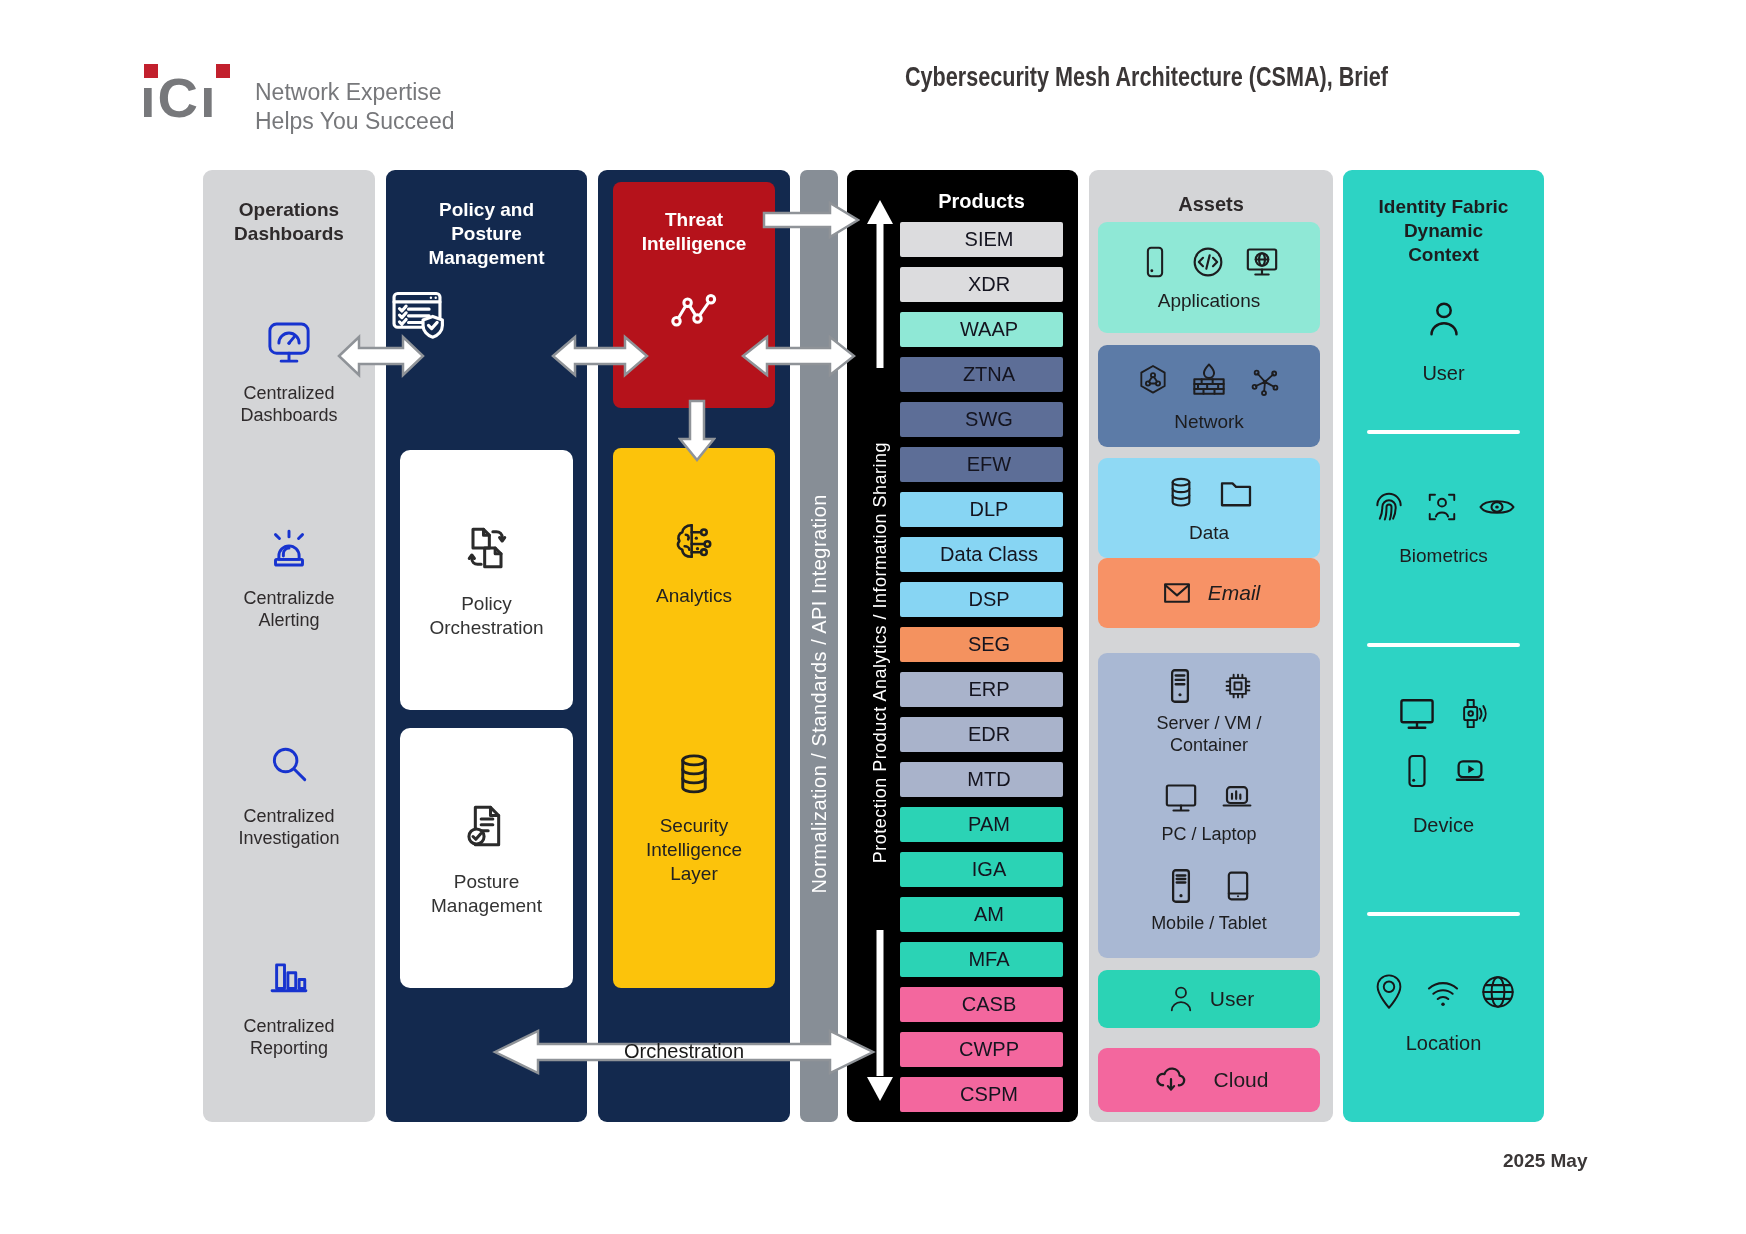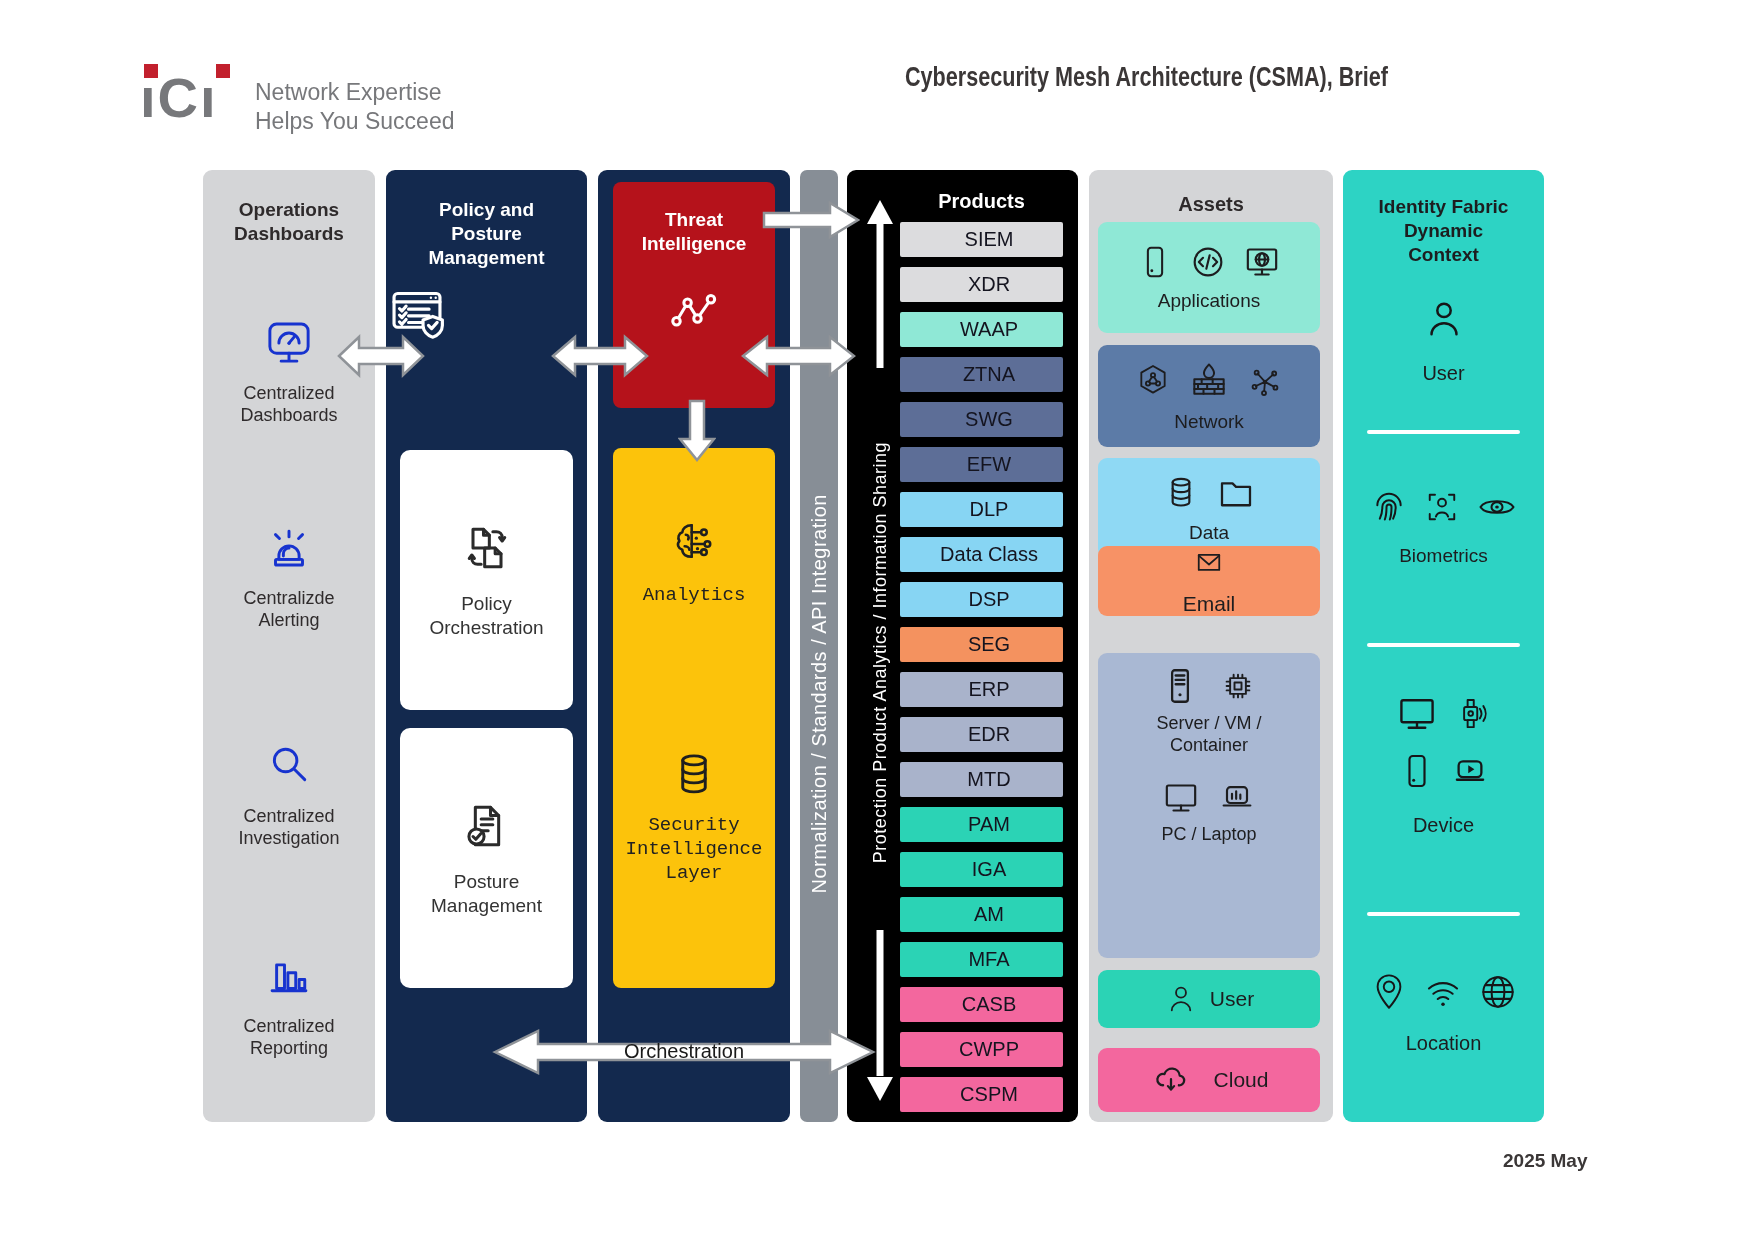--- a/index.html
+++ b/index.html
@@ -42,21 +42,21 @@
   .policy-head-icon{margin:16px auto 0;width:62px;color:#fff;}
   .pcard{position:absolute;left:14px;right:14px;height:260px;background:#fff;border-radius:10px;
          display:flex;flex-direction:column;align-items:center;justify-content:center;gap:16px;color:#2b2b2b;}
   .pcard .lbl{font-size:19px;color:#333;text-align:center;line-height:1.25;}
   .pcard1{top:280px}.pcard2{top:558px}
 
   
   .red-box{position:absolute;left:15px;right:15px;top:12px;height:226px;background:#b5121b;border-radius:8px;text-align:center;}
   .red-box .t{padding-top:26px;font-size:19px;font-weight:bold;color:#fff;line-height:1.25;}
   .red-box svg{margin-top:28px;color:#fff}
-  .yellow-box{position:absolute;left:15px;right:15px;top:278px;height:540px;background:#fcc30b;border-radius:8px;font-family:Liberation Mono, monospace;}
+  .yellow-box{position:absolute;left:15px;right:15px;top:278px;height:540px;background:#fcc30b;border-radius:8px;}
   .ybsec{position:absolute;left:0;width:100%;text-align:center;color:#1f1f1f;}
   .ybsec .lbl{margin-top:12px;font-size:19px;color:#222;line-height:1.25;}
   .yb1{top:68px}.yb2{top:300px}
 
   
   .vtext{writing-mode:vertical-rl;transform:rotate(180deg);color:#fff;font-size:20px;letter-spacing:.5px;}
   .bar-norm .vtext{transform:rotate(180deg) translateY(-48px);}
 
   
   .prod-title{position:absolute;top:20px;left:53px;width:163px;text-align:center;font-size:20px;font-weight:bold;color:#fff;}
@@ -71,21 +71,21 @@
   .rail-label .vtext{font-size:18px;}
 
   
   .acard{position:absolute;left:9px;width:222px;border-radius:9px;display:flex;flex-direction:column;
          align-items:center;justify-content:center;color:#1d1d1f;}
   .acard .irow{display:flex;align-items:center;gap:14px;color:#1d1d1f;}
   .acard .lbl{margin-top:8px;font-size:19px;line-height:1.2;text-align:center;}
   .a-app{top:52px;height:111px;background:#8fe8d6;}
   .a-net{top:175px;height:102px;background:#5c7ba7;}
   .a-data{top:288px;height:100px;background:#8fd9f4;}
-  .a-email{top:376px;height:70px;background:#f79266;flex-direction:column;gap:12px;}
+  .a-email{top:388px;height:70px;background:#f79266;flex-direction:row;gap:12px;font-style:italic;}
   .a-email .lbl{margin:0;font-size:21px;}
   .a-dev{top:483px;height:305px;background:#a9b8d3;display:block;}
   .dev-g{position:absolute;left:0;width:100%;text-align:center;}
   .dev-g .irow{justify-content:center;display:flex;gap:16px;}
   .dev-g .lbl{margin-top:6px;font-size:18px;line-height:1.2;}
   .dg1{top:12px}.dg2{top:125px}.dg3{top:212px}
   .a-user{top:800px;height:58px;background:#2bd3b5;flex-direction:row;gap:12px;}
   .a-user .lbl{margin:0;font-size:21px;}
   .a-cloud{top:878px;height:64px;background:#f3679e;flex-direction:row;gap:22px;}
   .a-cloud .lbl{margin:0;font-size:21px;}
@@ -394,20 +394,35 @@
               <path d="M24 33v6M15 39h18"></path>
           </svg>
           <svg class="li" width="40" height="40" viewBox="0 0 48 48">
             <rect x="12" y="11" width="24" height="19" rx="4"></rect>
               <path d="M18 25v-6M23 25v-9M28 25v-5"></path>
               <path d="M8 33h32"></path>
           </svg>
         </div>
         <div class="lbl">PC / Laptop</div>
       </div>
+      <div class="dev-g dg3">
+        <div class="irow">
+          <svg class="li" width="42" height="42" viewBox="0 0 48 48">
+            <rect x="15" y="6" width="18" height="36" rx="3"></rect>
+              <path d="M19 12h10M19 16h10M19 20h10"></path>
+              <circle cx="24" cy="35" r="1.8" fill="currentColor" stroke="none"></circle>
+          </svg>
+          <svg class="li" width="40" height="40" viewBox="0 0 48 48">
+            <rect x="13" y="8" width="22" height="32" rx="3"></rect>
+              <path d="M13 33h22"></path>
+              <circle cx="24" cy="36.3" r="1.2" fill="currentColor" stroke="none"></circle>
+          </svg>
+        </div>
+        <div class="lbl">Mobile / Tablet</div>
+      </div>
     </div>
 
     <div class="acard a-user">
       <svg class="li" width="34" height="34" viewBox="0 0 48 48">
         <circle cx="24" cy="15" r="7"></circle>
           <path d="M11 40a13 11.5 0 0 1 26 0"></path>
       </svg>
       <div class="lbl">User</div>
     </div>
 

